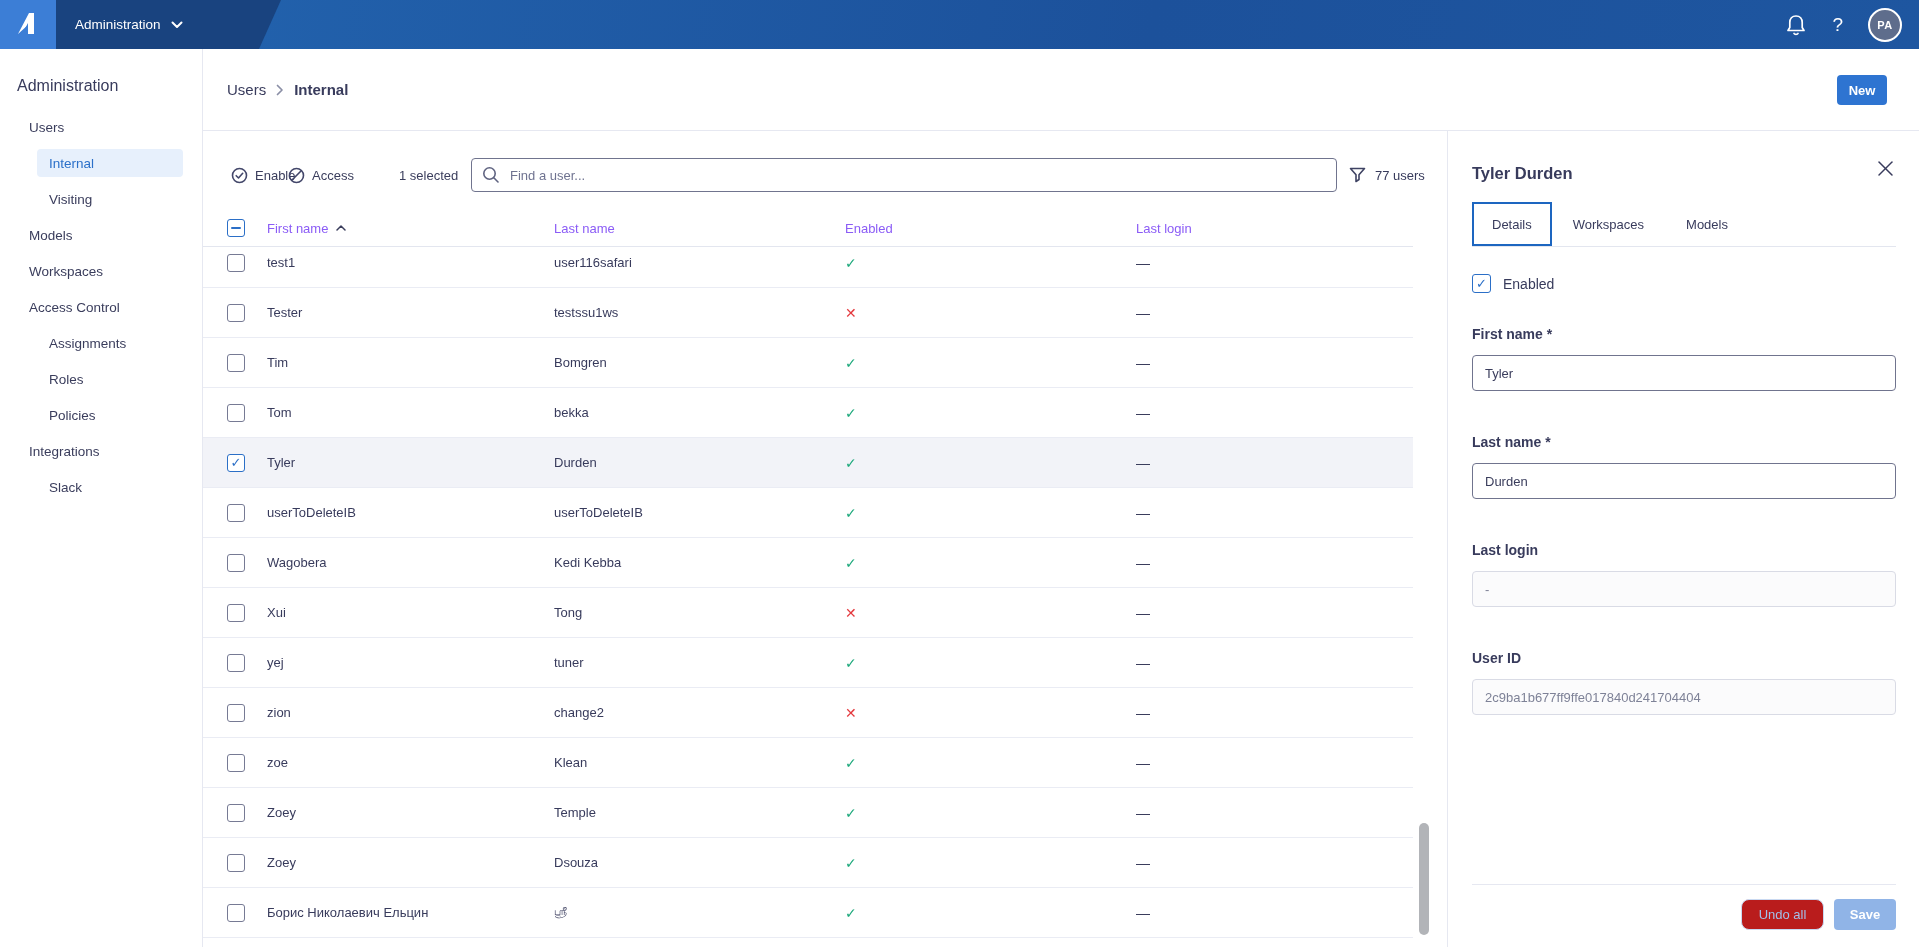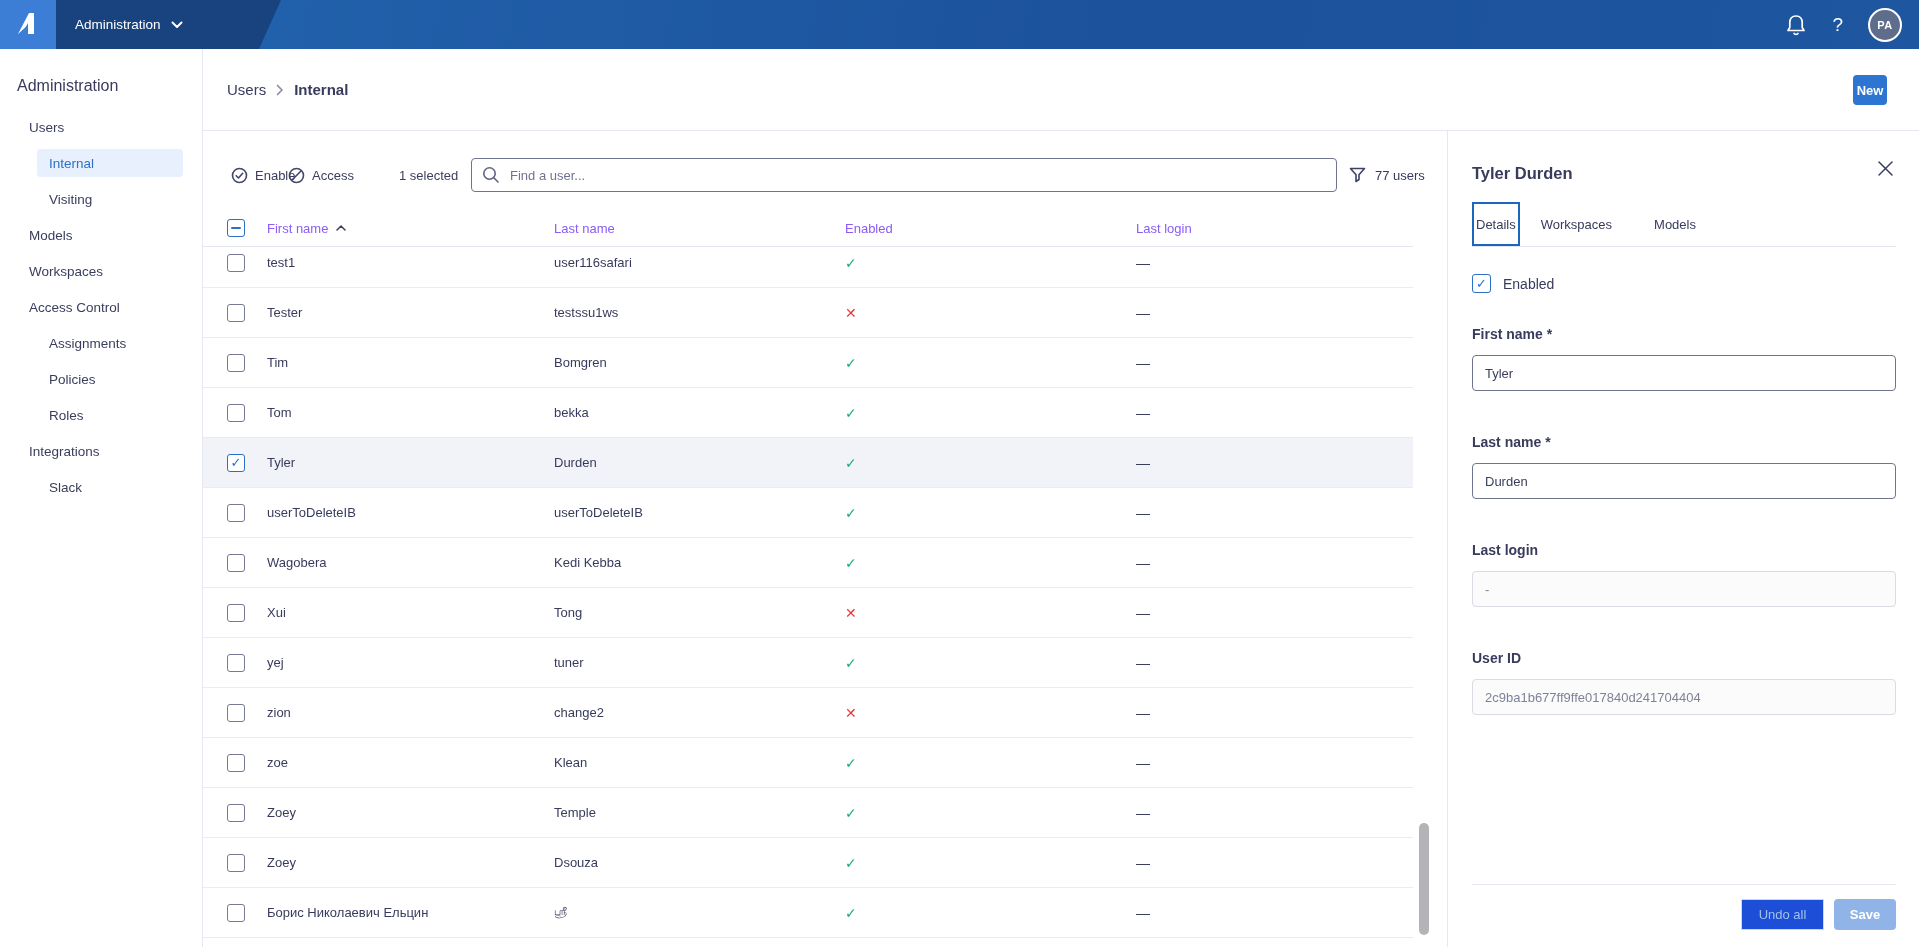--- a/index.html
+++ b/index.html
@@ -33,21 +33,21 @@
   .s-item.active .pill { width:146px; height:28px; background:#E7F0FC; border-radius:4px;
     display:flex; align-items:center; padding-left:12px; color:#2B70C9; }
 
   
   .main { flex:1; display:flex; flex-direction:column; }
   .page-header { height:82px; border-bottom:1px solid #E6E8F1; display:flex; align-items:center;
     padding-left:24px; position:relative; }
   .crumb { display:flex; align-items:center; gap:10px; font-size:15px; }
   .crumb .sep { color:#8B8FA6; display:flex; }
   .crumb .current { font-weight:700; }
-  .new-btn { position:absolute; right:33px; top:26px; width:34px; height:30px; background:#2E74D1; color:#fff;
+  .new-btn { position:absolute; right:33px; top:26px; width:50px; height:30px; background:#2E74D1; color:#fff;
     border:none; border-radius:4px; font-size:13px; font-weight:600; cursor:pointer; font-family:inherit; }
 
   .content-row { flex:1; display:flex; }
   .table-area { width:1244px; flex:0 0 auto; position:relative; }
 
   
   .toolbar { position:relative; height:34px; margin-top:27px; font-size:13px; }
   .tool-btn { position:absolute; top:0; height:34px; display:flex; align-items:center; gap:7px; color:#3A3D5C; cursor:pointer; }
   .tool-enable { left:28px; }
   .tool-disable { left:85px; }
@@ -78,32 +78,32 @@
   .glyph-cell { font-size:10px; }
   .vthumb { position:absolute; right:18px; top:692px; width:10px; height:112px; background:#B2B4B8; border-radius:6px; cursor:grab; }
 
   
   .panel { flex:1; border-left:1px solid #E6E8F1; position:relative; padding:0 24px; }
   .panel-title { margin-top:33px; font-size:16.5px; font-weight:600; color:#383B5C; }
   .panel { --noop:0; }
   .close-abs { position:absolute; top:29px; right:26px; cursor:pointer; }
   .tabs { margin-top:19px; display:flex; border-bottom:1px solid #E3E6EF; height:45px; align-items:stretch; }
   .tab { font-size:13px; display:flex; align-items:center; padding:0 21px; cursor:pointer; color:#383B5C; }
-  .tab.active { border:2px solid #1D66C0; padding:0 2px; background:#fff; }
+  .tab.active { border:2px solid #1D66C0; padding:0 18px; background:#fff; }
   .enabled-row { margin-top:27px; display:flex; align-items:center; gap:12px; font-size:14px; }
   .cb.big { width:19px; height:19px; }
   .fields { margin-top:33px; }
   .field { margin-bottom:43px; }
   .field label { display:block; font-size:14px; font-weight:600; color:#383B5C; line-height:17px; }
   .field .inp { margin-top:12px; width:424px; height:36px; border:1px solid #70748E; border-radius:4px;
     background:#fff; color:#3A3D5C; font-size:13px; padding:0 12px; font-family:inherit; display:block; }
   .field.disabled .inp { background:#FBFBFC; border-color:#D9DBE5; color:#7E8297; }
   .panel-footer { position:absolute; left:24px; right:24px; top:753px; border-top:1px solid #E6E8F1;
     padding-top:14px; display:flex; justify-content:flex-end; gap:10px; }
-  .btn-undo { width:83px; height:31px; background:#1d4ed8; border:1px solid #C9D9F1; border-radius:1px;
+  .btn-undo { width:83px; height:31px; background:#b91c1c; border:1px solid #C9D9F1; border-radius:8px;
     color:#A3C0E8; font-size:13px; font-family:inherit; cursor:default; }
   .btn-save { width:62px; height:31px; background:#90B4E7; border:none; border-radius:4px;
     color:#fff; font-size:13px; font-weight:700; font-family:inherit; cursor:default; }
 </style>
 </head>
 <body>
 
 <div class="topbar">
   <div class="logo-box">
     <svg width="27" height="27" viewBox="0 0 27 27">
@@ -150,24 +150,24 @@
         <div class="s-item lvl1">
           <span>Workspaces</span>
         </div>
         <div class="s-item lvl1">
           <span>Access Control</span>
         </div>
         <div class="s-item lvl2">
           <span>Assignments</span>
         </div>
         <div class="s-item lvl2">
+          <span>Roles</span>
+        </div>
+        <div class="s-item lvl2">
           <span>Policies</span>
-        </div>
-        <div class="s-item lvl2">
-          <span>Roles</span>
         </div>
         <div class="s-item lvl1">
           <span>Integrations</span>
         </div>
         <div class="s-item lvl2">
           <span>Slack</span>
         </div>
       </div>
   </div>
 

